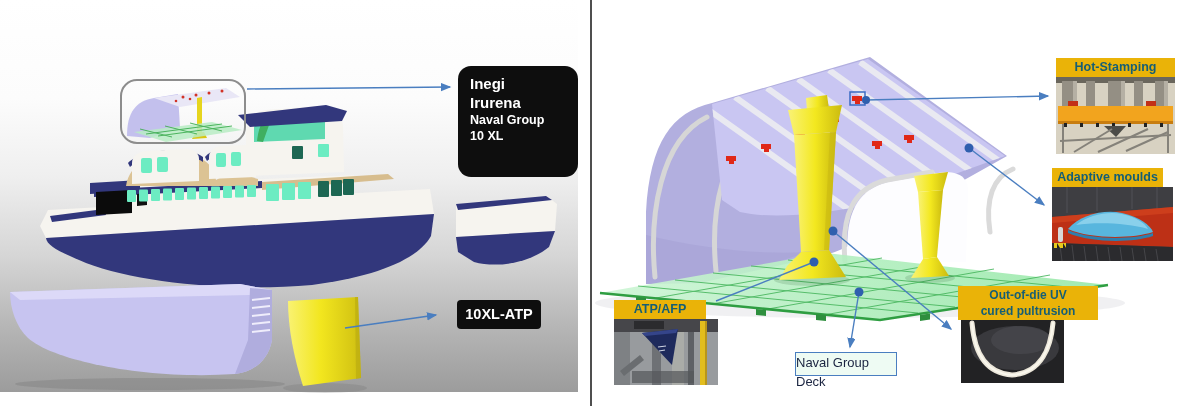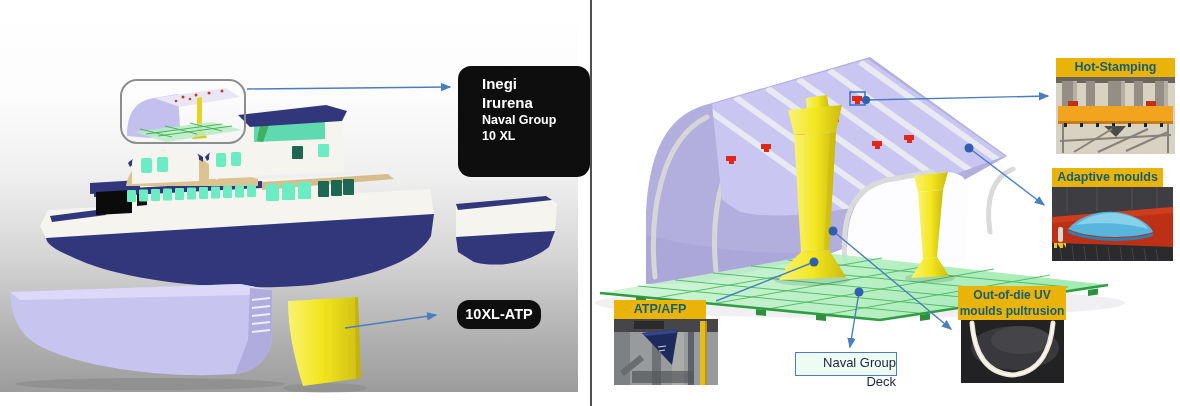--- a/index.html
+++ b/index.html
@@ -7,29 +7,29 @@
         font-family:"Liberation Sans",sans-serif;}
   .abs{position:absolute;}
   #left-bg{left:0;top:0;width:578px;height:392px;
     background:linear-gradient(180deg,#ffffff 0%,#fcfcfc 25%,#efefef 45%,#d6d6d6 65%,#b3b3b3 85%,#9c9c9c 100%);}
   #divider{left:590px;top:0;width:2px;height:406px;background:#4f4f4f;}
   #scene{left:0;top:0;width:1180px;height:406px;z-index:4;}
   .blackbox{position:absolute;background:#0e0e0e;color:#ffffff;border-radius:13px;z-index:8;}
   .blackbox .bl{font-size:15px;font-weight:600;line-height:19px;}
   .blackbox .bs{font-size:12.5px;font-weight:600;line-height:16px;}
   .blackbox .bl + .bs{}
-  #main-black-label{padding:8px 0 0 24px;}
-  #part-black-label{border-radius:12px;font-size:14.5px;font-weight:700;text-align:center;line-height:29px;}
+  #main-black-label{padding:8px 0 0 12px;}
+  #part-black-label{border-radius:4px;font-size:14.5px;font-weight:700;text-align:center;line-height:29px;}
   .mint{position:absolute;background:#eab308;color:#155e75;font-weight:700;font-size:12.5px;
         line-height:19px;text-align:center;z-index:8;}
-  .mint.two{font-size:12px;line-height:16px;padding:1px 0;}
+  .mint.two{font-size:12px;line-height:16px;padding:1px 16px;}
   .photo{position:absolute;overflow:hidden;z-index:8;}
   .photo svg{display:block;width:100%;height:100%;}
   #naval-box{position:absolute;background:#eefbf3;border:1.5px solid #4a7ec0;color:#1a2440;
-        font-size:13px;line-height:19px;text-align:right;z-index:8;}
+        font-size:13px;line-height:19px;text-align:left;z-index:8;}
 </style>
 </head>
 <body>
 
 <div id="root">
 
   <div id="left-bg" class="abs"></div>
   <div id="divider" class="abs"></div>
 
   <svg id="scene" class="abs" viewBox="0 0 1180 406">
@@ -391,21 +391,21 @@
         </g>
       <rect x="86" y="2" width="7" height="64" fill="#e2bd1d"></rect>
       <rect x="91" y="2" width="2" height="64" fill="#b8951a"></rect>
       <path d="M6,52 L26,36 L30,41 L10,57 Z" fill="#6a6d70"></path>
       <rect x="18" y="52" width="62" height="12" fill="#54575a" opacity=".7"></rect>
     </svg>
   </div>
 
   <div class="mint two" style="left:958px;top:286px;width:108px">
     <div>Out-of-die UV</div>
-    <div>moulds pultrusion</div>
+    <div>cured pultrusion</div>
   </div>
   <div class="photo" style="left:961px;top:320px;width:103px;height:63px">
     <svg viewBox="0 0 103 63">
       <rect width="103" height="63" fill="#222224"></rect>
       <ellipse cx="54" cy="28" rx="44" ry="22" fill="#39393d"></ellipse>
       <ellipse cx="60" cy="20" rx="30" ry="14" fill="#47474c" opacity=".8"></ellipse>
       <path d="M11,3 C13,28 22,53 51,55 C81,53 90,26 92,3" fill="none" stroke="#ece7da" stroke-width="5" stroke-linecap="round"></path>
       <path d="M11,3 C13,28 22,53 51,55 C81,53 90,26 92,3" fill="none" stroke="#fffdf5" stroke-width="2" stroke-linecap="round" opacity=".7"></path>
     </svg>
   </div>

